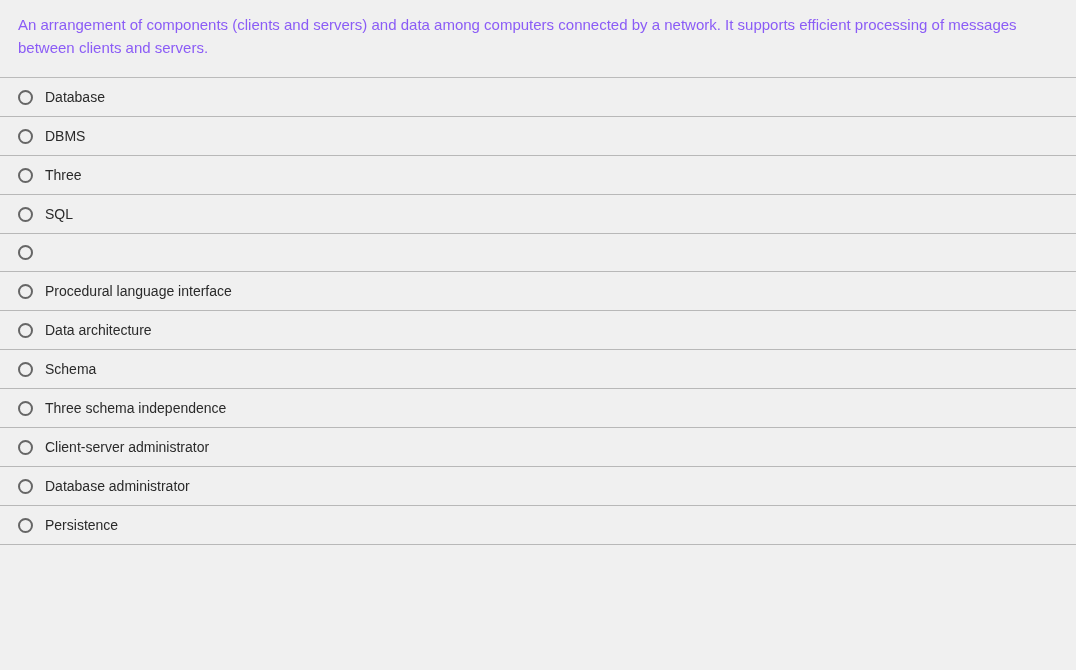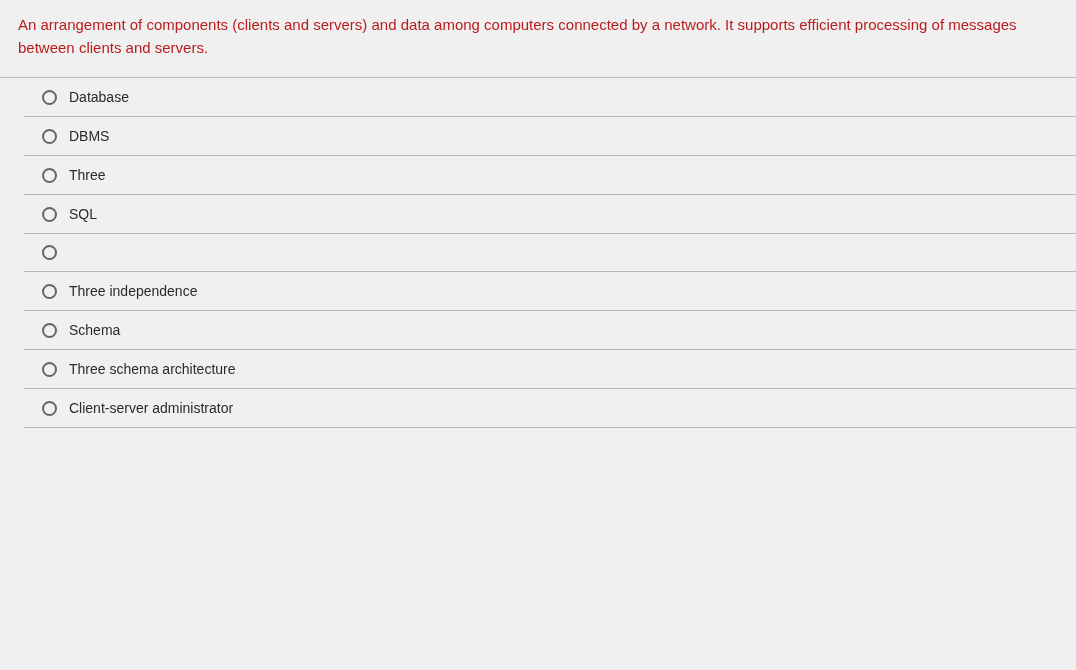--- a/index.html
+++ b/index.html
@@ -15,37 +15,36 @@
       overflow: hidden;
     }
     .container {
       background: #f0f0f0;
       width: 100%;
       height: 100%;
     }
     .question-text {
       padding: 14px 18px 18px 18px;
       font-size: 15px;
-      color: #b91c1c;
+      color: #8b5cf6;
       line-height: 1.5;
       border-bottom: 1px solid #bbb;
     }
     .options {
       display: flex;
       flex-direction: column;
     }
     .option-row {
       display: flex;
       align-items: center;
       padding: 11px 18px;
       border-bottom: 1px solid #b8b8b8;
       cursor: pointer;
       font-size: 14px;
       color: #333;
-      margin-left: 24px;
     }
     .radio-circle {
       width: 15px;
       height: 15px;
       border: 2px solid #666;
       border-radius: 50%;
       margin-right: 12px;
       flex-shrink: 0;
       background: transparent;
     }
@@ -74,28 +73,40 @@
     </div>
     <div class="option-row">
       <span class="radio-circle"></span>
       <span class="option-label">SQL</span>
     </div>
     <div class="option-row">
       <span class="radio-circle"></span>
     </div>
     <div class="option-row">
       <span class="radio-circle"></span>
-      <span class="option-label">Three independence</span>
+      <span class="option-label">Procedural language interface</span>
+    </div>
+    <div class="option-row">
+      <span class="radio-circle"></span>
+      <span class="option-label">Data architecture</span>
     </div>
     <div class="option-row">
       <span class="radio-circle"></span>
       <span class="option-label">Schema</span>
     </div>
     <div class="option-row">
       <span class="radio-circle"></span>
-      <span class="option-label">Three schema architecture</span>
+      <span class="option-label">Three schema independence</span>
     </div>
     <div class="option-row">
       <span class="radio-circle"></span>
       <span class="option-label">Client-server administrator</span>
     </div>
+    <div class="option-row">
+      <span class="radio-circle"></span>
+      <span class="option-label">Database administrator</span>
+    </div>
+    <div class="option-row">
+      <span class="radio-circle"></span>
+      <span class="option-label">Persistence</span>
+    </div>
   </div>
 </div>
 
 </body></html>

